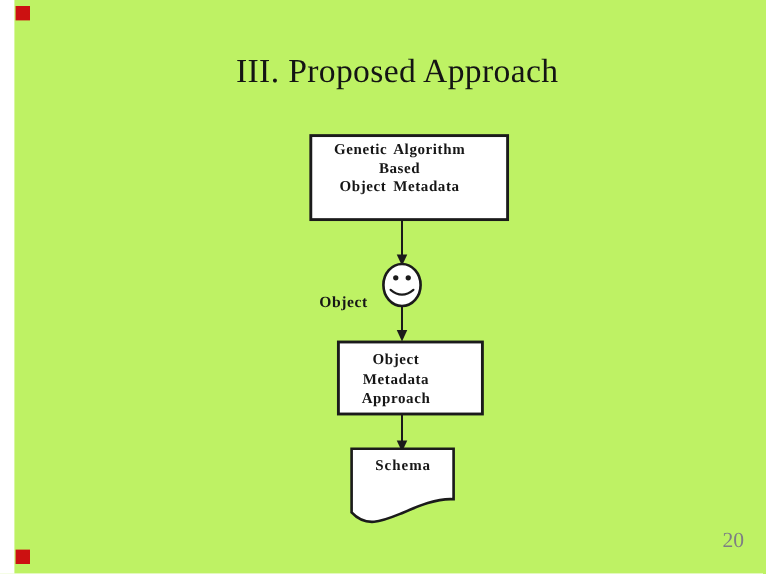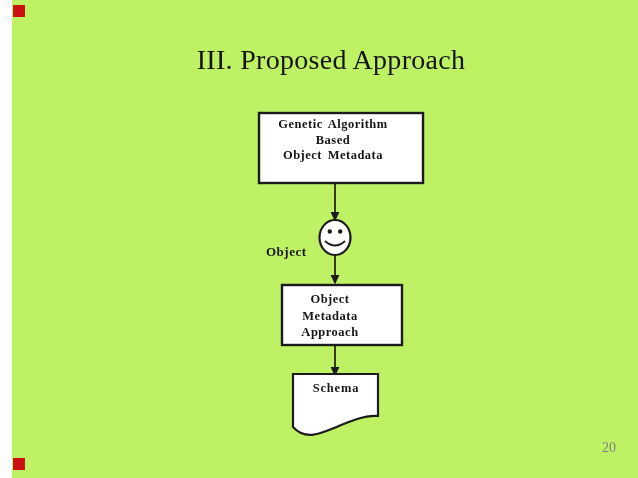--- a/index.html
+++ b/index.html
@@ -84,21 +84,21 @@
     text-align: center;
     font-weight: bold;
     font-size: 12.5px;
     letter-spacing: 0.8px;
     color: #161616;
   }
   .page-number {
     position: absolute;
     left: 590px;
     top: 440px;
-    font-size: 14px;
+    font-size: 18px;
     color: #7e7e84;
   }
 </style>
 </head>
 <body>
 
 <div class="slide">
 
   <div class="corner-marker top"></div>
   <div class="corner-marker bottom"></div>

